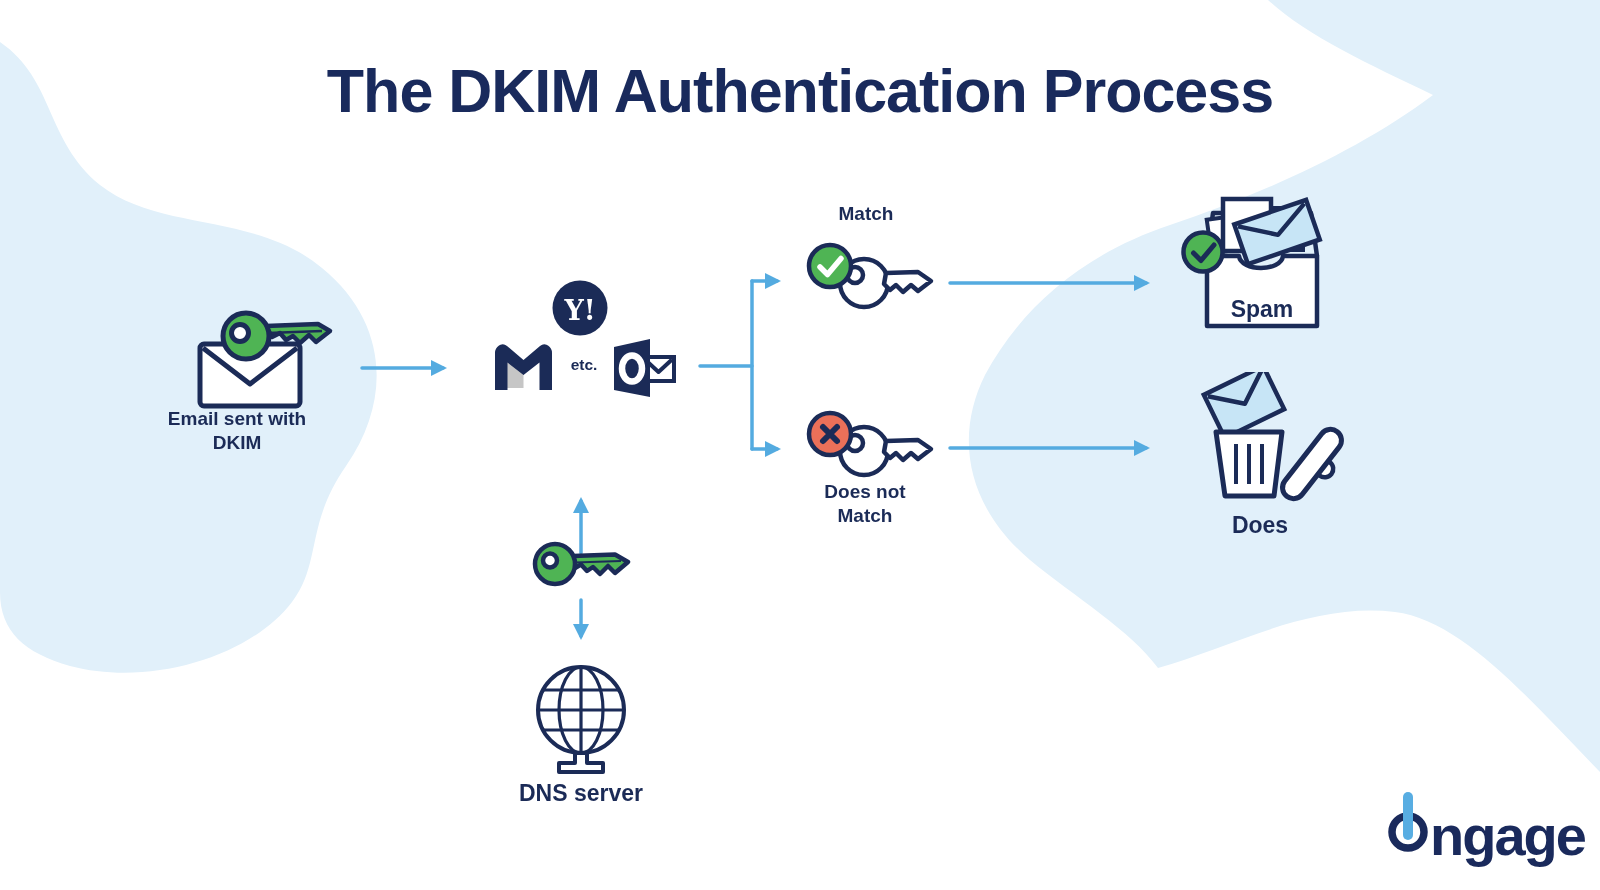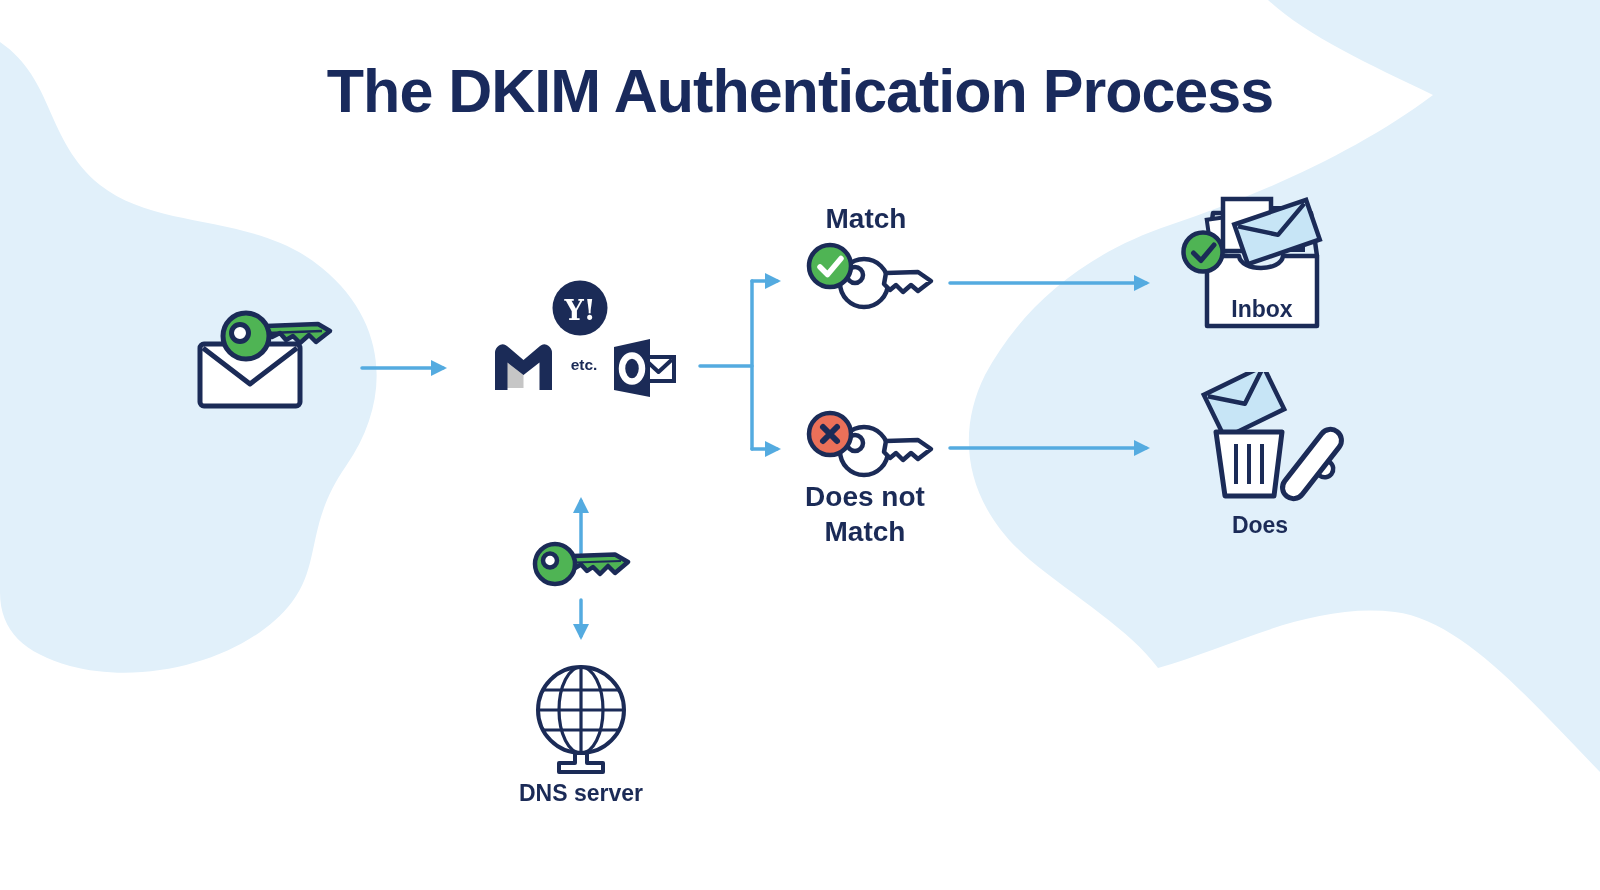--- a/index.html
+++ b/index.html
@@ -3,21 +3,21 @@
 <meta charset="utf-8">
 <style>
   html,body{margin:0;padding:0;background:#fff;}
   .canvas{position:relative;width:1600px;height:890px;overflow:hidden;background:#fff;
           font-family:"Liberation Sans",sans-serif;}
   .bg{position:absolute;inset:0;z-index:0;}
   .arrows{position:absolute;inset:0;z-index:1;pointer-events:none;}
   .title{position:absolute;left:0;top:56px;width:100%;margin:0;text-align:center;
          font-size:61px;font-weight:bold;letter-spacing:-1px;color:#192A5C;z-index:2;}
   .node-icon{position:absolute;z-index:2;}
-  .label{position:absolute;z-index:2;font-weight:bold;color:#1B2B57;font-size:28px;
+  .label{position:absolute;z-index:2;font-weight:bold;color:#1B2B57;font-size:19px;
          line-height:1.24;text-align:center;white-space:pre-line;}
   .label.big{font-size:23px;}
   .logo{position:absolute;left:1386px;top:791px;z-index:2;display:flex;align-items:flex-end;}
   .logo svg{margin-bottom:9px;}
   .logo-rest{font-size:56px;font-weight:bold;letter-spacing:-2px;color:#1A2A5C;line-height:1;}
 </style>
 </head>
 <body>
 
 <div class="canvas">
@@ -52,20 +52,22 @@
   <h1 class="title">The DKIM Authentication Process</h1>
 
   <svg class="node-icon" style="left:194px;top:304px" width="142" height="106" viewBox="0 0 142 106">
     <rect x="6" y="40" width="100" height="62" rx="4" fill="#fff" stroke="#1B2B57" stroke-width="5"></rect>
     <path d="M9,44 L56,80 L103,44" fill="none" stroke="#1B2B57" stroke-width="5" stroke-linejoin="round"></path>
     <path d="M72,22 L124,20 L136,27 L122,38 L115,31 L106,39 L99,32 L92,36 L86,29 L78,33 Z" fill="#4FB454" stroke="#1B2B57" stroke-width="4.5" stroke-linejoin="round"></path>
     <path d="M74,29 L128,27" stroke="#1B2B57" stroke-width="2.4" fill="none"></path>
     <circle cx="52" cy="32" r="23" fill="#4FB454" stroke="#1B2B57" stroke-width="5"></circle>
     <circle cx="46" cy="29" r="8.5" fill="#fff" stroke="#1B2B57" stroke-width="5"></circle>
   </svg>
+  <div class="label" style="left:132px;top:407px;width:210px">Email sent with
+DKIM</div>
 
   <svg class="node-icon" style="left:480px;top:275px" width="200" height="125" viewBox="0 0 200 125">
     <g>
       <circle cx="100" cy="33" r="27.5" fill="#1B2B57"></circle>
       <text x="100" y="35" text-anchor="middle" dominant-baseline="central" fill="#fff" font-family="DejaVu Serif, serif" font-size="27" font-weight="bold">Y!</text>
     </g>
     <g>
       <polygon points="27,84 43.5,99 43.5,113 27,113" fill="#C6C6C6"></polygon>
       <path d="M15,115 L15,78 Q15,73 19,70.5 L20.5,69.7 Q24,68.5 27,71 L43.5,85 L60,71
                Q63,68.5 66.5,69.7 L68,70.5 Q72,73 72,78 L72,115 L59.5,115 L59.5,87.5
@@ -105,21 +107,21 @@
     <rect x="48" y="3" width="48" height="52" fill="#fff" stroke="#1B2B57" stroke-width="4.5"></rect>
     <rect x="98" y="12" width="30" height="42" fill="#fff" stroke="#1B2B57" stroke-width="4"></rect>
     <g transform="translate(102,36) rotate(-19)">
       <rect x="-38" y="-21" width="76" height="42" fill="#C7E5F6" stroke="#1B2B57" stroke-width="4.5"></rect>
       <path d="M-35,-18 L0,3 L35,-18" fill="none" stroke="#1B2B57" stroke-width="4.5" stroke-linejoin="round"></path>
     </g>
     <path d="M32,60 L64,60 C66,76 106,76 108,60 L142,60 L142,130 L32,130 Z" fill="#fff" stroke="#1B2B57" stroke-width="4.5" stroke-linejoin="round"></path>
     <circle cx="28" cy="56" r="19.5" fill="#4FB454" stroke="#1B2B57" stroke-width="4.5"></circle>
     <path d="M18.5,57 L26,64.5 L39,49" fill="none" stroke="#1B2B57" stroke-width="5" stroke-linecap="round" stroke-linejoin="round"></path>
   </svg>
-  <div class="label big" style="left:1182px;top:295px;width:160px">Inbox</div>
+  <div class="label big" style="left:1182px;top:295px;width:160px">Spam</div>
 
   <svg class="node-icon" style="left:1195px;top:372px" width="150" height="132" viewBox="0 0 150 132">
     <g transform="translate(49,30) rotate(-26)">
       <rect x="-33" y="-24" width="66" height="48" fill="#C7E5F6" stroke="#1B2B57" stroke-width="4.5"></rect>
       <path d="M-30,-21 L0,2 L30,-21" fill="none" stroke="#1B2B57" stroke-width="4.5" stroke-linejoin="round"></path>
     </g>
     <path d="M21,60 L30,124 L79,124 L87,60 Z" fill="#fff" stroke="#1B2B57" stroke-width="5" stroke-linejoin="round"></path>
     <path d="M41,72 L41,112 M54,72 L54,112 M67,72 L67,112" stroke="#1B2B57" stroke-width="4" fill="none"></path>
     <g transform="translate(117,92) rotate(38)">
       <circle cx="13" cy="-4" r="8.5" fill="#fff" stroke="#1B2B57" stroke-width="4.5"></circle>
@@ -137,14 +139,21 @@
 
   <svg class="node-icon" style="left:534px;top:662px" width="94" height="120" viewBox="0 0 94 120">
     <circle cx="47" cy="48" r="43" fill="#fff" stroke="#1B2B57" stroke-width="4"></circle>
     <ellipse cx="47" cy="48" rx="22" ry="43" fill="none" stroke="#1B2B57" stroke-width="3.2"></ellipse>
     <path d="M47,5 L47,91" stroke="#1B2B57" stroke-width="3.2" fill="none"></path>
     <path d="M9,28 L85,28 M4,48 L90,48 M9,68 L85,68" stroke="#1B2B57" stroke-width="3.2" fill="none"></path>
     <path d="M41,91 L53,91 L53,101 L69,101 L69,110 L25,110 L25,101 L41,101 Z" fill="#fff" stroke="#1B2B57" stroke-width="4" stroke-linejoin="round"></path>
   </svg>
   <div class="label big" style="left:491px;top:779px;width:180px">DNS server</div>
 
+  <div class="logo">
+    <svg width="44" height="64" viewBox="0 0 44 64">
+      <circle cx="22" cy="41" r="16" fill="none" stroke="#1A2A5C" stroke-width="7.5"></circle>
+      <rect x="17" y="1" width="10" height="48" rx="5" fill="#58ADE2"></rect>
+    </svg>
+    <span class="logo-rest">ngage</span>
+  </div>
 
 </div>
 
 </body></html>

